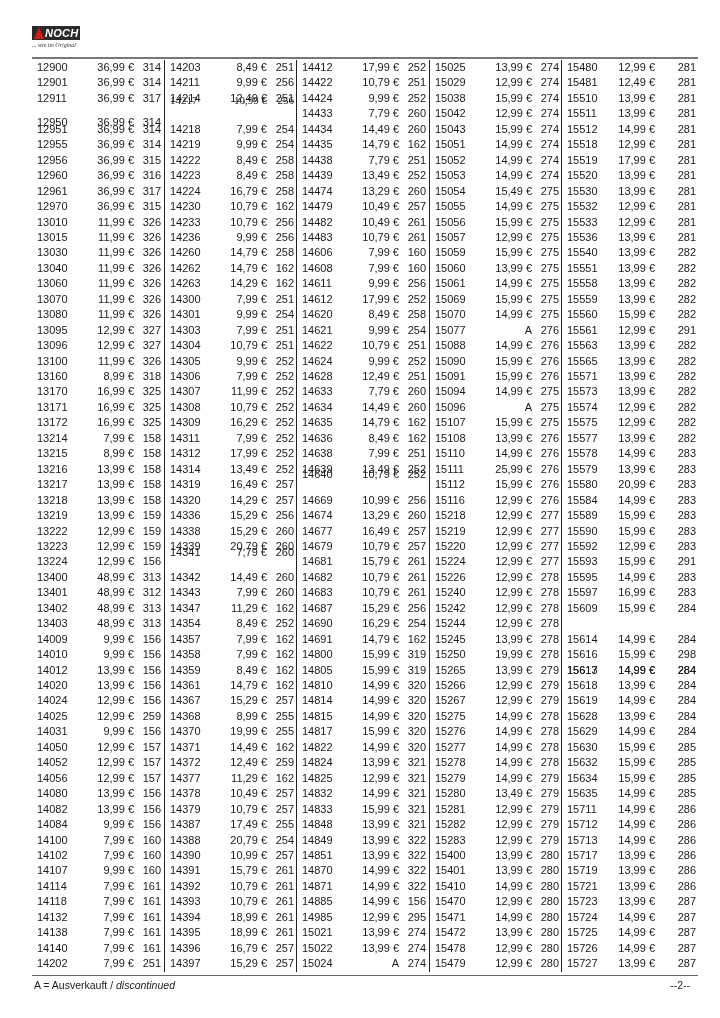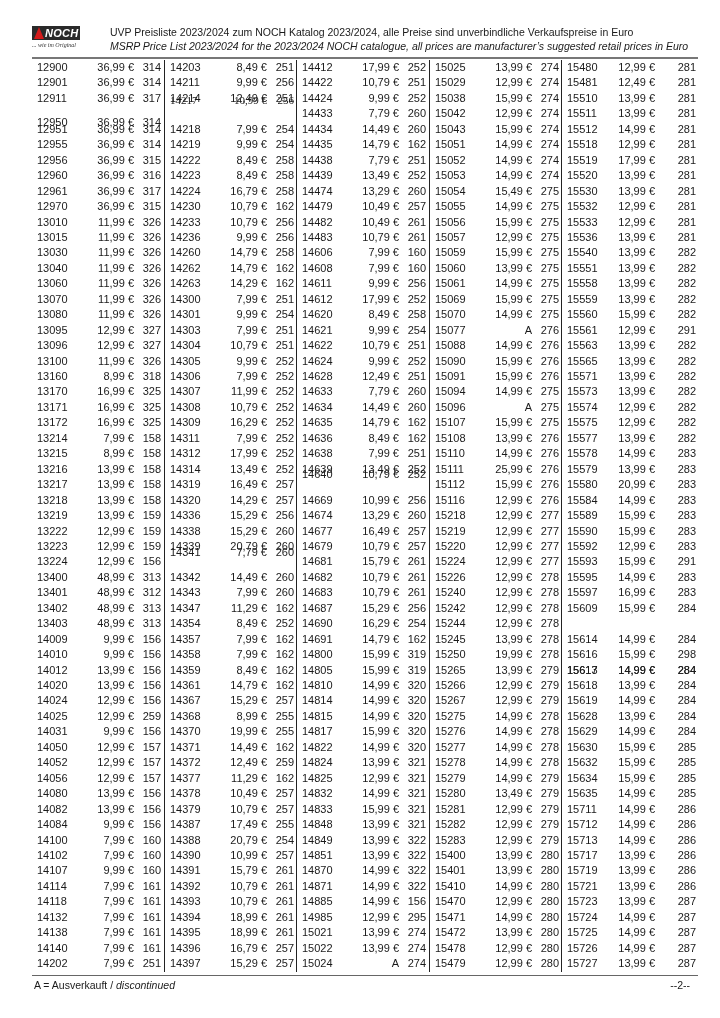--- a/index.html
+++ b/index.html
@@ -29,22 +29,20 @@
 <body>
 
 <div class="header">
   <div class="logo">
     <div class="logo-box">
       <div class="logo-tri"></div>
       <span class="logo-text">NOCH</span>
     </div>
     <div class="logo-tag">... wie im Original</div>
   </div>
-  <div class="title-de">UVP Preisliste 2023/2024 zum NOCH Katalog 2023/2024, alle Preise sind unverbindliche Verkaufspreise in Euro</div>
-  <div class="title-en">MSRP Price List 2023/2024 for the 2023/2024 NOCH catalogue, all prices are manufacturer’s suggested retail prices in Euro</div>
 </div>
 <div class="rule-top"></div>
 
 <div class="table" id="price-table">
     <div class="group" style="left: 0px; width: 132px;">
       <div class="row" style="top: 0px; height: 15.45px; line-height: 15.45px; width: 100%;">
         <span class="c-num">12900</span>
         <span class="c-price" style="right: 30px;">36,99 €</span>
         <span class="c-page" style="right: 3px;">314</span>
       </div>

